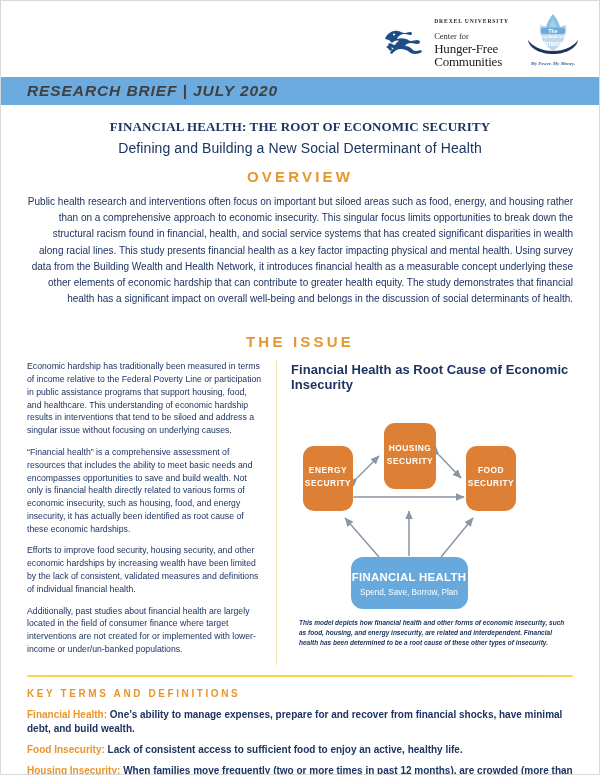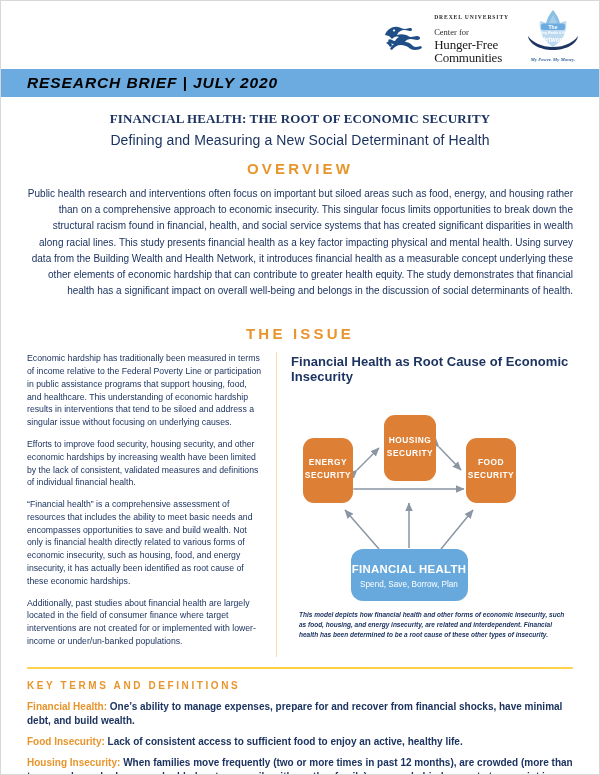--- a/index.html
+++ b/index.html
@@ -10,21 +10,21 @@
     background: #ffffff;
     font-family: "Liberation Sans", sans-serif;
     color: #1d3461;
     overflow: hidden;
     position: relative;
     border: 1px solid #d8d8d8;
   }
 
   
   .logo-bar {
-    height: 68px;
+    height: 76px;
     display: flex;
     align-items: center;
     justify-content: flex-end;
     padding-right: 14px;
     gap: 12px;
   }
   .drexel-logo { display: flex; align-items: center; gap: 7px; }
   .dragon-mark { width: 46px; height: 40px; flex: 0 0 auto; }
   .drexel-text { line-height: 1.02; color: #1a1a1a; }
   .drexel-univ {
@@ -72,21 +72,21 @@
 
   
   .banner {
     background: #6cabdf;
     height: 28px;
     display: flex;
     align-items: center;
     padding-left: 26px;
   }
   .banner-text {
-    color: #000000;
+    color: #404040;
     font-size: 15.5px;
     font-style: italic;
     font-weight: 700;
     letter-spacing: 0.9px;
   }
 
   
   .title-block { text-align: center; padding: 14px 30px 0 30px; }
   .doc-title {
     font-size: 13px;
@@ -231,38 +231,38 @@
   </div>
 
 </div>
 
 <div class="banner">
   <span class="banner-text">RESEARCH BRIEF | JULY 2020</span>
 </div>
 
 <div class="title-block">
   <div class="doc-title">FINANCIAL HEALTH: THE ROOT OF ECONOMIC SECURITY</div>
-  <div class="doc-subtitle">Defining and Measuring a New Social Determinant of Health</div>
+  <div class="doc-subtitle">Defining and Building a New Social Determinant of Health</div>
 </div>
 
 <div class="overview-wrap">
   <div class="section-head">OVERVIEW</div>
   <p class="overview-text" style="margin-top:9px">Public health research and interventions often focus on important but siloed areas such as food, energy, and housing rather than on a comprehensive approach to economic insecurity. This singular focus limits opportunities to break down the structural racism found in financial, health, and social service systems that has created significant disparities in wealth along racial lines. This study presents financial health as a key factor impacting  physical and mental health. Using survey data from the Building Wealth and Health Network, it introduces financial health as a measurable concept underlying these other elements of economic hardship that can contribute to greater health equity. The study demonstrates that financial health has a significant impact on overall well-being and belongs in the discussion of social determinants of health.</p>
 </div>
 
 <div class="overview-wrap issue-head">
   <div class="section-head">THE ISSUE</div>
 </div>
 
 <div class="columns">
 
   <div class="col-left">
     <p>Economic hardship has traditionally been measured in terms of income relative to the Federal Poverty Line or participation in public assistance programs that support housing, food, and healthcare. This understanding of economic hardship results in interventions that tend to be siloed and address a singular issue without focusing on underlying causes.</p>
+    <p>“Financial health” is a comprehensive assessment of resources that includes the ability to meet basic needs and encompasses opportunities to save and build wealth. Not only is financial health directly related to various forms of economic insecurity, such as housing, food, and energy insecurity, it has actually been identified as root cause of these economic hardships.</p>
     <p>Efforts to improve food security, housing security, and other economic hardships by increasing wealth have been limited by the lack of consistent, validated measures and definitions of individual financial health.</p>
-    <p>“Financial health” is a comprehensive assessment of resources that includes the ability to meet basic needs and encompasses opportunities to save and build wealth. Not only is financial health directly related to various forms of economic insecurity, such as housing, food, and energy insecurity, it has actually been identified as root cause of these economic hardships.</p>
     <p>Additionally, past studies about financial health are largely located in the field of consumer finance where target interventions are not created for or implemented with lower-income or under/un-banked populations.</p>
   </div>
 
   <div class="col-right">
     <div class="fig-title">Financial Health as Root Cause of Economic Insecurity</div>
 
     <div class="fig-canvas">
       <svg viewBox="0 0 272 222" width="272" height="222" aria-hidden="true">
         <defs>
           <marker id="ah" markerWidth="7" markerHeight="7" refX="5.6" refY="3" orient="auto">

